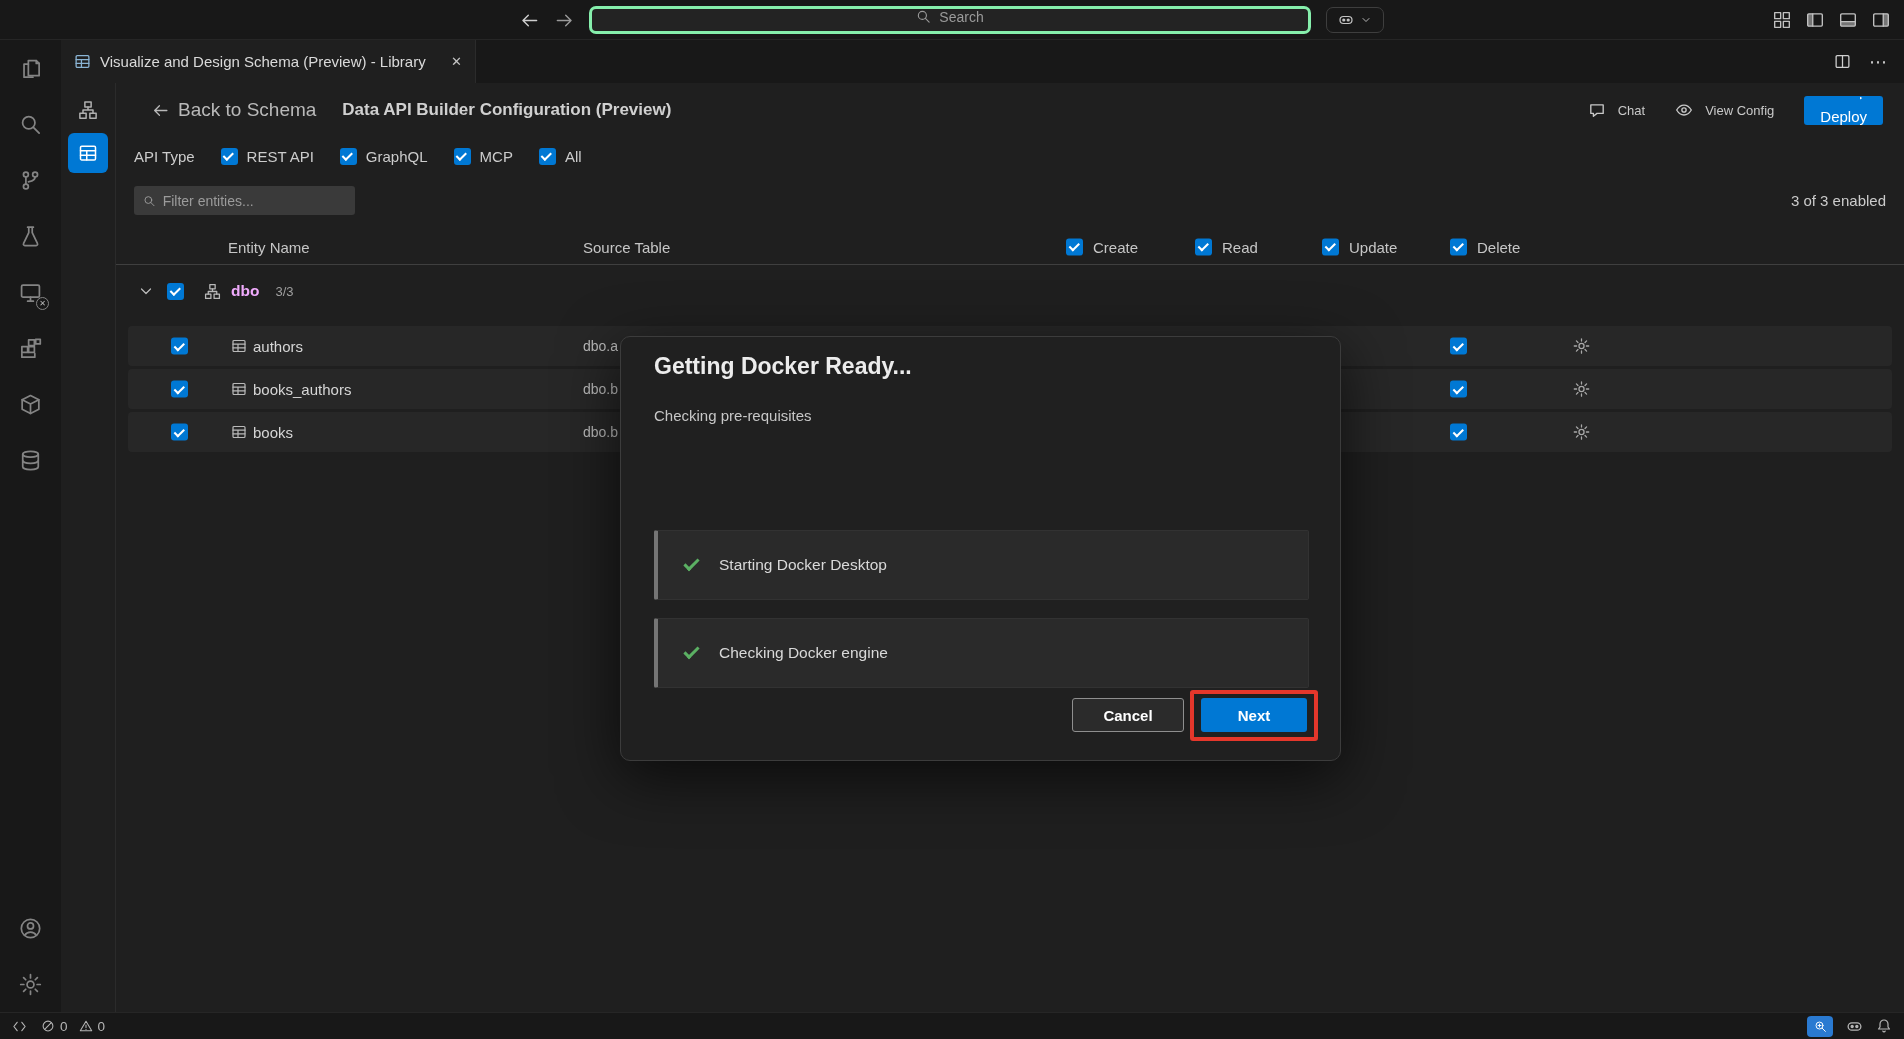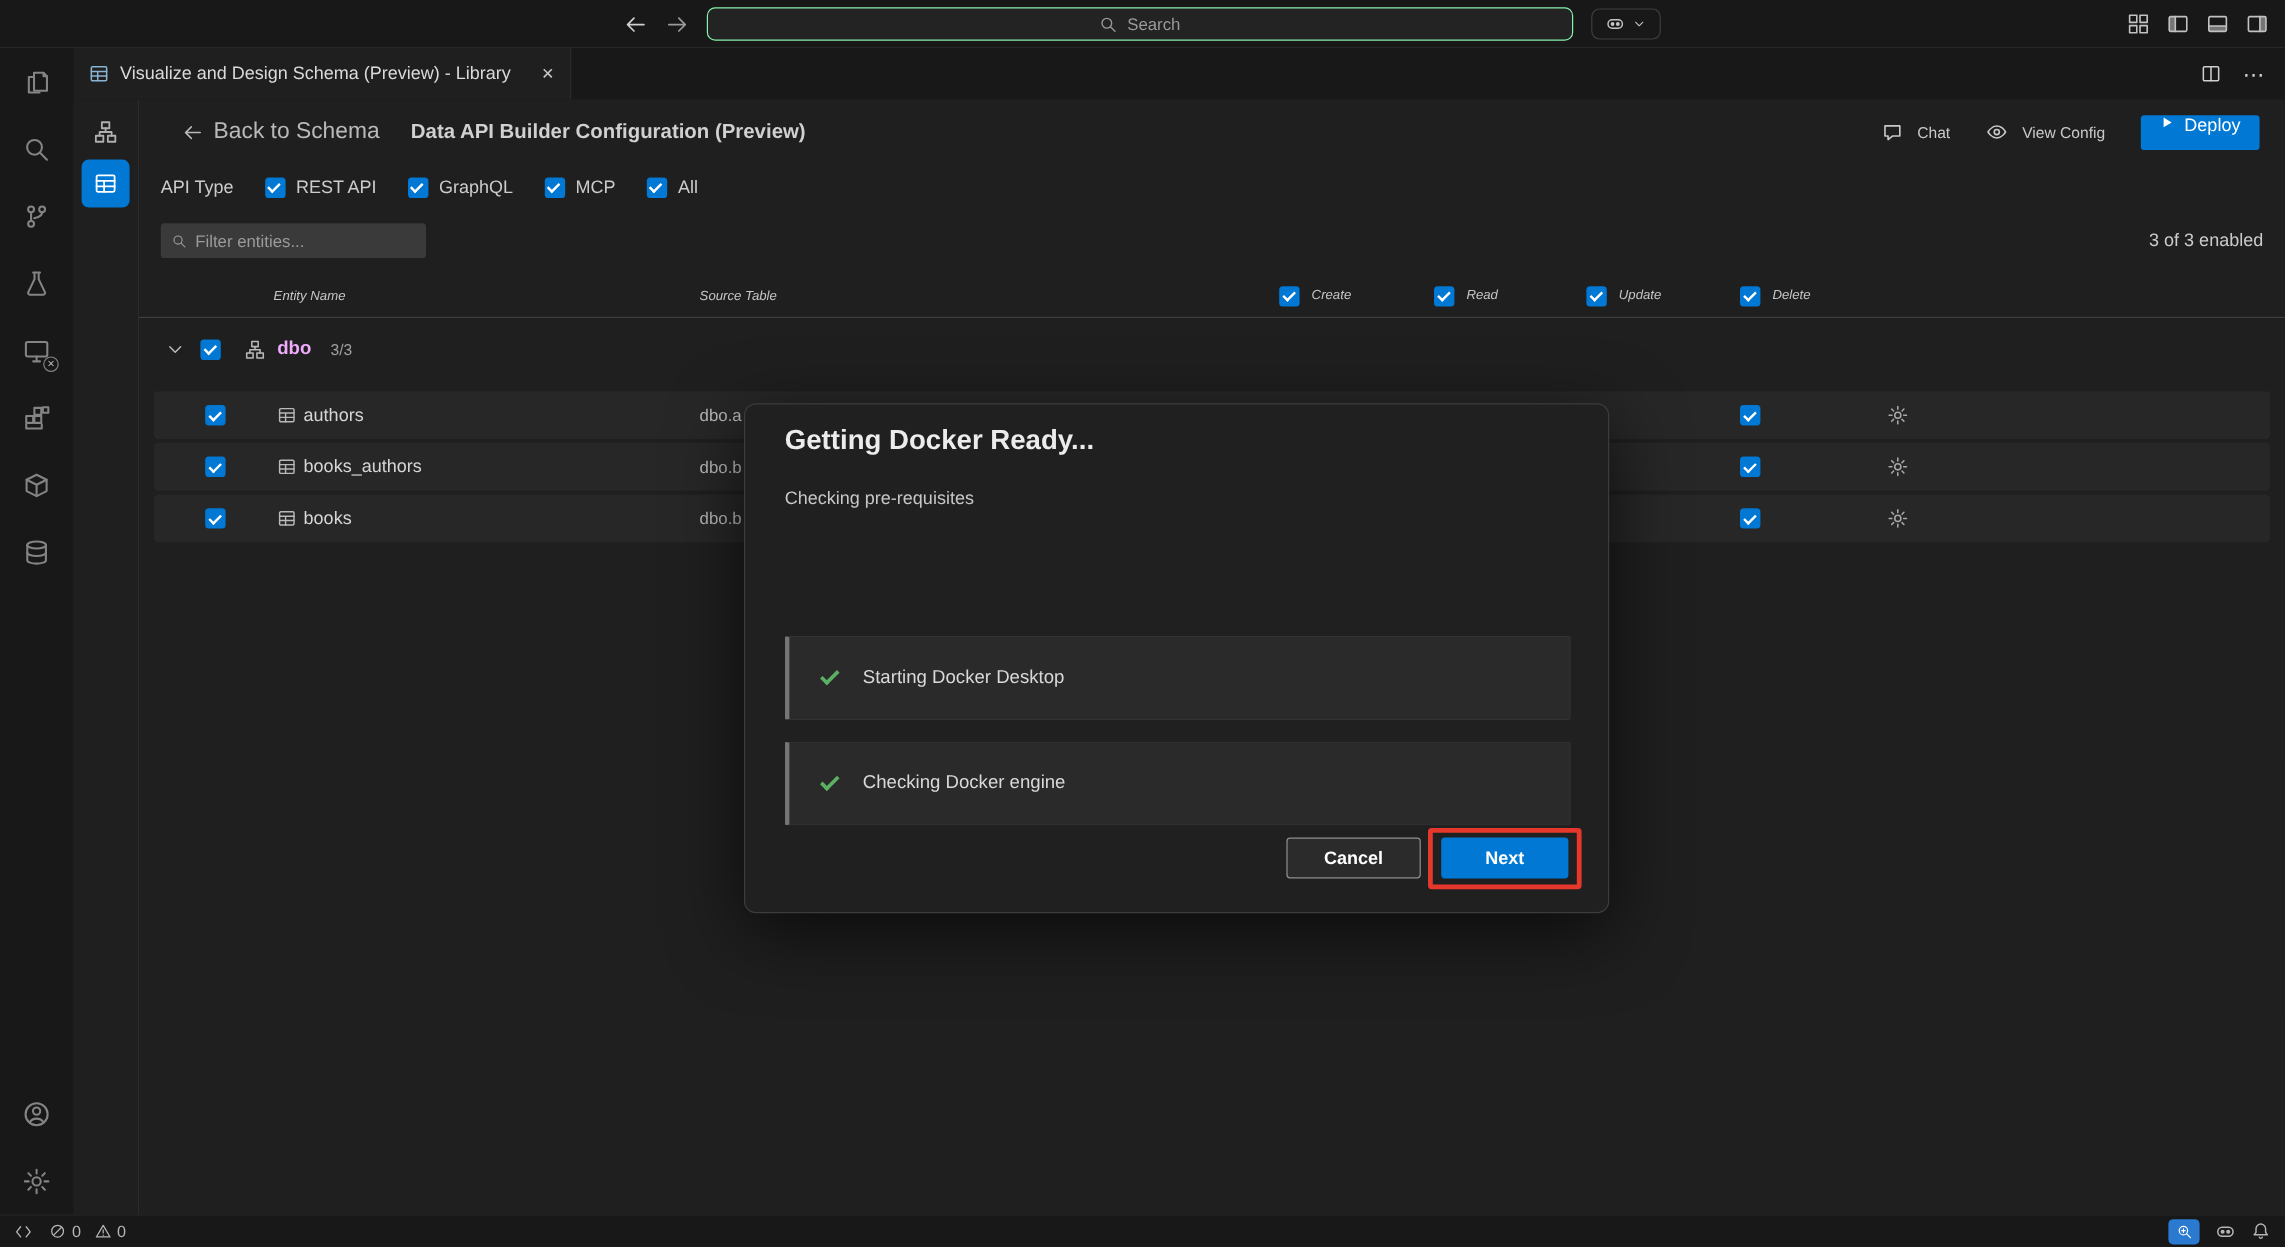--- a/index.html
+++ b/index.html
@@ -8,21 +8,21 @@
   .app { position:relative; width:1904px; height:1039px; background:#1f1f1f; }
 
   .ico { fill:none; stroke:currentColor; stroke-width:1.2; stroke-linecap:round; stroke-linejoin:round; display:block; }
   .ico-fill { fill:currentColor; stroke:none; display:block; }
 
   
   .titlebar { position:absolute; top:0; left:0; right:0; height:40px; background:#181818; border-bottom:1px solid #262626; }
   .nav-arrows { position:absolute; left:520px; top:0; height:40px; display:flex; align-items:center; gap:16px; color:#cfcfcf; }
   .nav-arrows .dim { color:#9a9a9a; }
   .search-box { position:absolute; left:589px; top:6px; width:722px; height:28px; background:#232323;
-                border:1px solid #86efac; border-radius:7px; display:flex; align-items:center; justify-content:center;
+                border:3px solid #86efac; border-radius:7px; display:flex; justify-content:center;
                 gap:8px; color:#9a9a9a; font-size:14px; cursor:pointer; }
   .session-btn { position:absolute; left:1326px; top:7px; width:58px; height:26px; border:1px solid #3e3e3e;
                  border-radius:7px; display:flex; align-items:center; justify-content:center; gap:6px; color:#c5c5c5; }
   .layout-icons { position:absolute; right:14px; top:0; height:40px; display:flex; align-items:center; gap:15px; color:#c2c2c2; }
 
   
   .tabstrip { position:absolute; top:40px; left:61px; right:0; height:43px; background:#181818; display:flex; }
   .tab { width:415px; background:#1f1f1f; display:flex; align-items:center; gap:9px; padding:0 13px;
          border-right:1px solid #2b2b2b; }
   .tab-title { font-size:15px; color:#dadada; white-space:nowrap; }
@@ -47,38 +47,38 @@
 
   
   .content { position:absolute; top:83px; left:116px; right:0; bottom:27px; background:#1f1f1f; }
 
   .page-header { position:absolute; top:0; left:0; right:0; height:54px; display:flex; align-items:center; padding:0 21px 0 36px; }
   .back-link { display:flex; align-items:center; gap:9px; color:#b9b9b9; font-size:19px; cursor:pointer; }
   .page-title { margin-left:26px; font-size:17px; font-weight:bold; color:#d0d0d0; }
   .header-actions { margin-left:auto; display:flex; align-items:center; gap:30px; }
   .hdr-link { display:flex; align-items:center; gap:12px; color:#c9c9c9; font-size:13px; cursor:pointer; }
   .deploy-btn { height:29px; padding:0 16px; background:#0078d4; color:#fff; border:none; border-radius:3px;
-                font-size:15px; display:flex; align-items:flex-start; gap:8px; cursor:pointer; font-family:inherit; }
+                font-size:15px; display:flex; align-items:flex-end; gap:8px; cursor:pointer; font-family:inherit;flex-direction:column; }
 
   .api-row { position:absolute; top:54px; left:0; right:0; height:38px; display:flex; align-items:center;
              padding-left:18px; gap:26px; font-size:15px; color:#ccc; }
   .cb-group { display:flex; align-items:center; gap:9px; cursor:pointer; }
 
   .cb { width:17px; height:17px; border-radius:3px; background:#0078d4; display:inline-flex;
         align-items:center; justify-content:center; flex:none; cursor:pointer; }
   .cb::after { content:""; width:8px; height:4px; border-left:2px solid #fff; border-bottom:2px solid #fff;
                transform:rotate(-45deg) translate(0,-1px); }
 
   .filter-input { position:absolute; left:18px; top:103px; width:221px; height:29px; background:#3a3a3a;
                   border-radius:3px; display:flex; align-items:center; gap:7px; padding:0 9px; color:#9b9b9b; }
   .filter-input input { background:transparent; border:none; outline:none; color:#c5c5c5; font-size:14px; width:100%; font-family:inherit; }
   .filter-input input::placeholder { color:#9b9b9b; }
   .enabled-summary { position:absolute; right:18px; top:103px; height:29px; line-height:29px; font-size:15px; color:#cbcbcb; }
 
-  .thead { position:absolute; top:146px; left:0; right:0; height:36px; border-bottom:1px solid #3f3f3f; font-size:11px; color:#c6c6c6;font-style:italic; }
+  .thead { position:absolute; top:146px; left:0; right:0; height:36px; border-bottom:1px solid #3f3f3f; font-size:15px; color:#c6c6c6; }
   .thead > div { position:absolute; top:50%; transform:translateY(-50%); }
   .th-entity { left:112px; }
   .th-source { left:467px; }
   .th-op { display:flex; align-items:center; gap:10px; }
   .th-op.c0 { left:950px; } .th-op.c1 { left:1079px; } .th-op.c2 { left:1206px; } .th-op.c3 { left:1334px; }
 
   .group-row { position:absolute; top:188px; left:0; right:0; height:40px; display:flex; align-items:center; }
   .grp-chevron { margin-left:22px; color:#bdbdbd; cursor:pointer; }
   .group-row .cb { margin-left:13px; }
   .grp-icon { margin-left:20px; color:#b9b9b9; }

